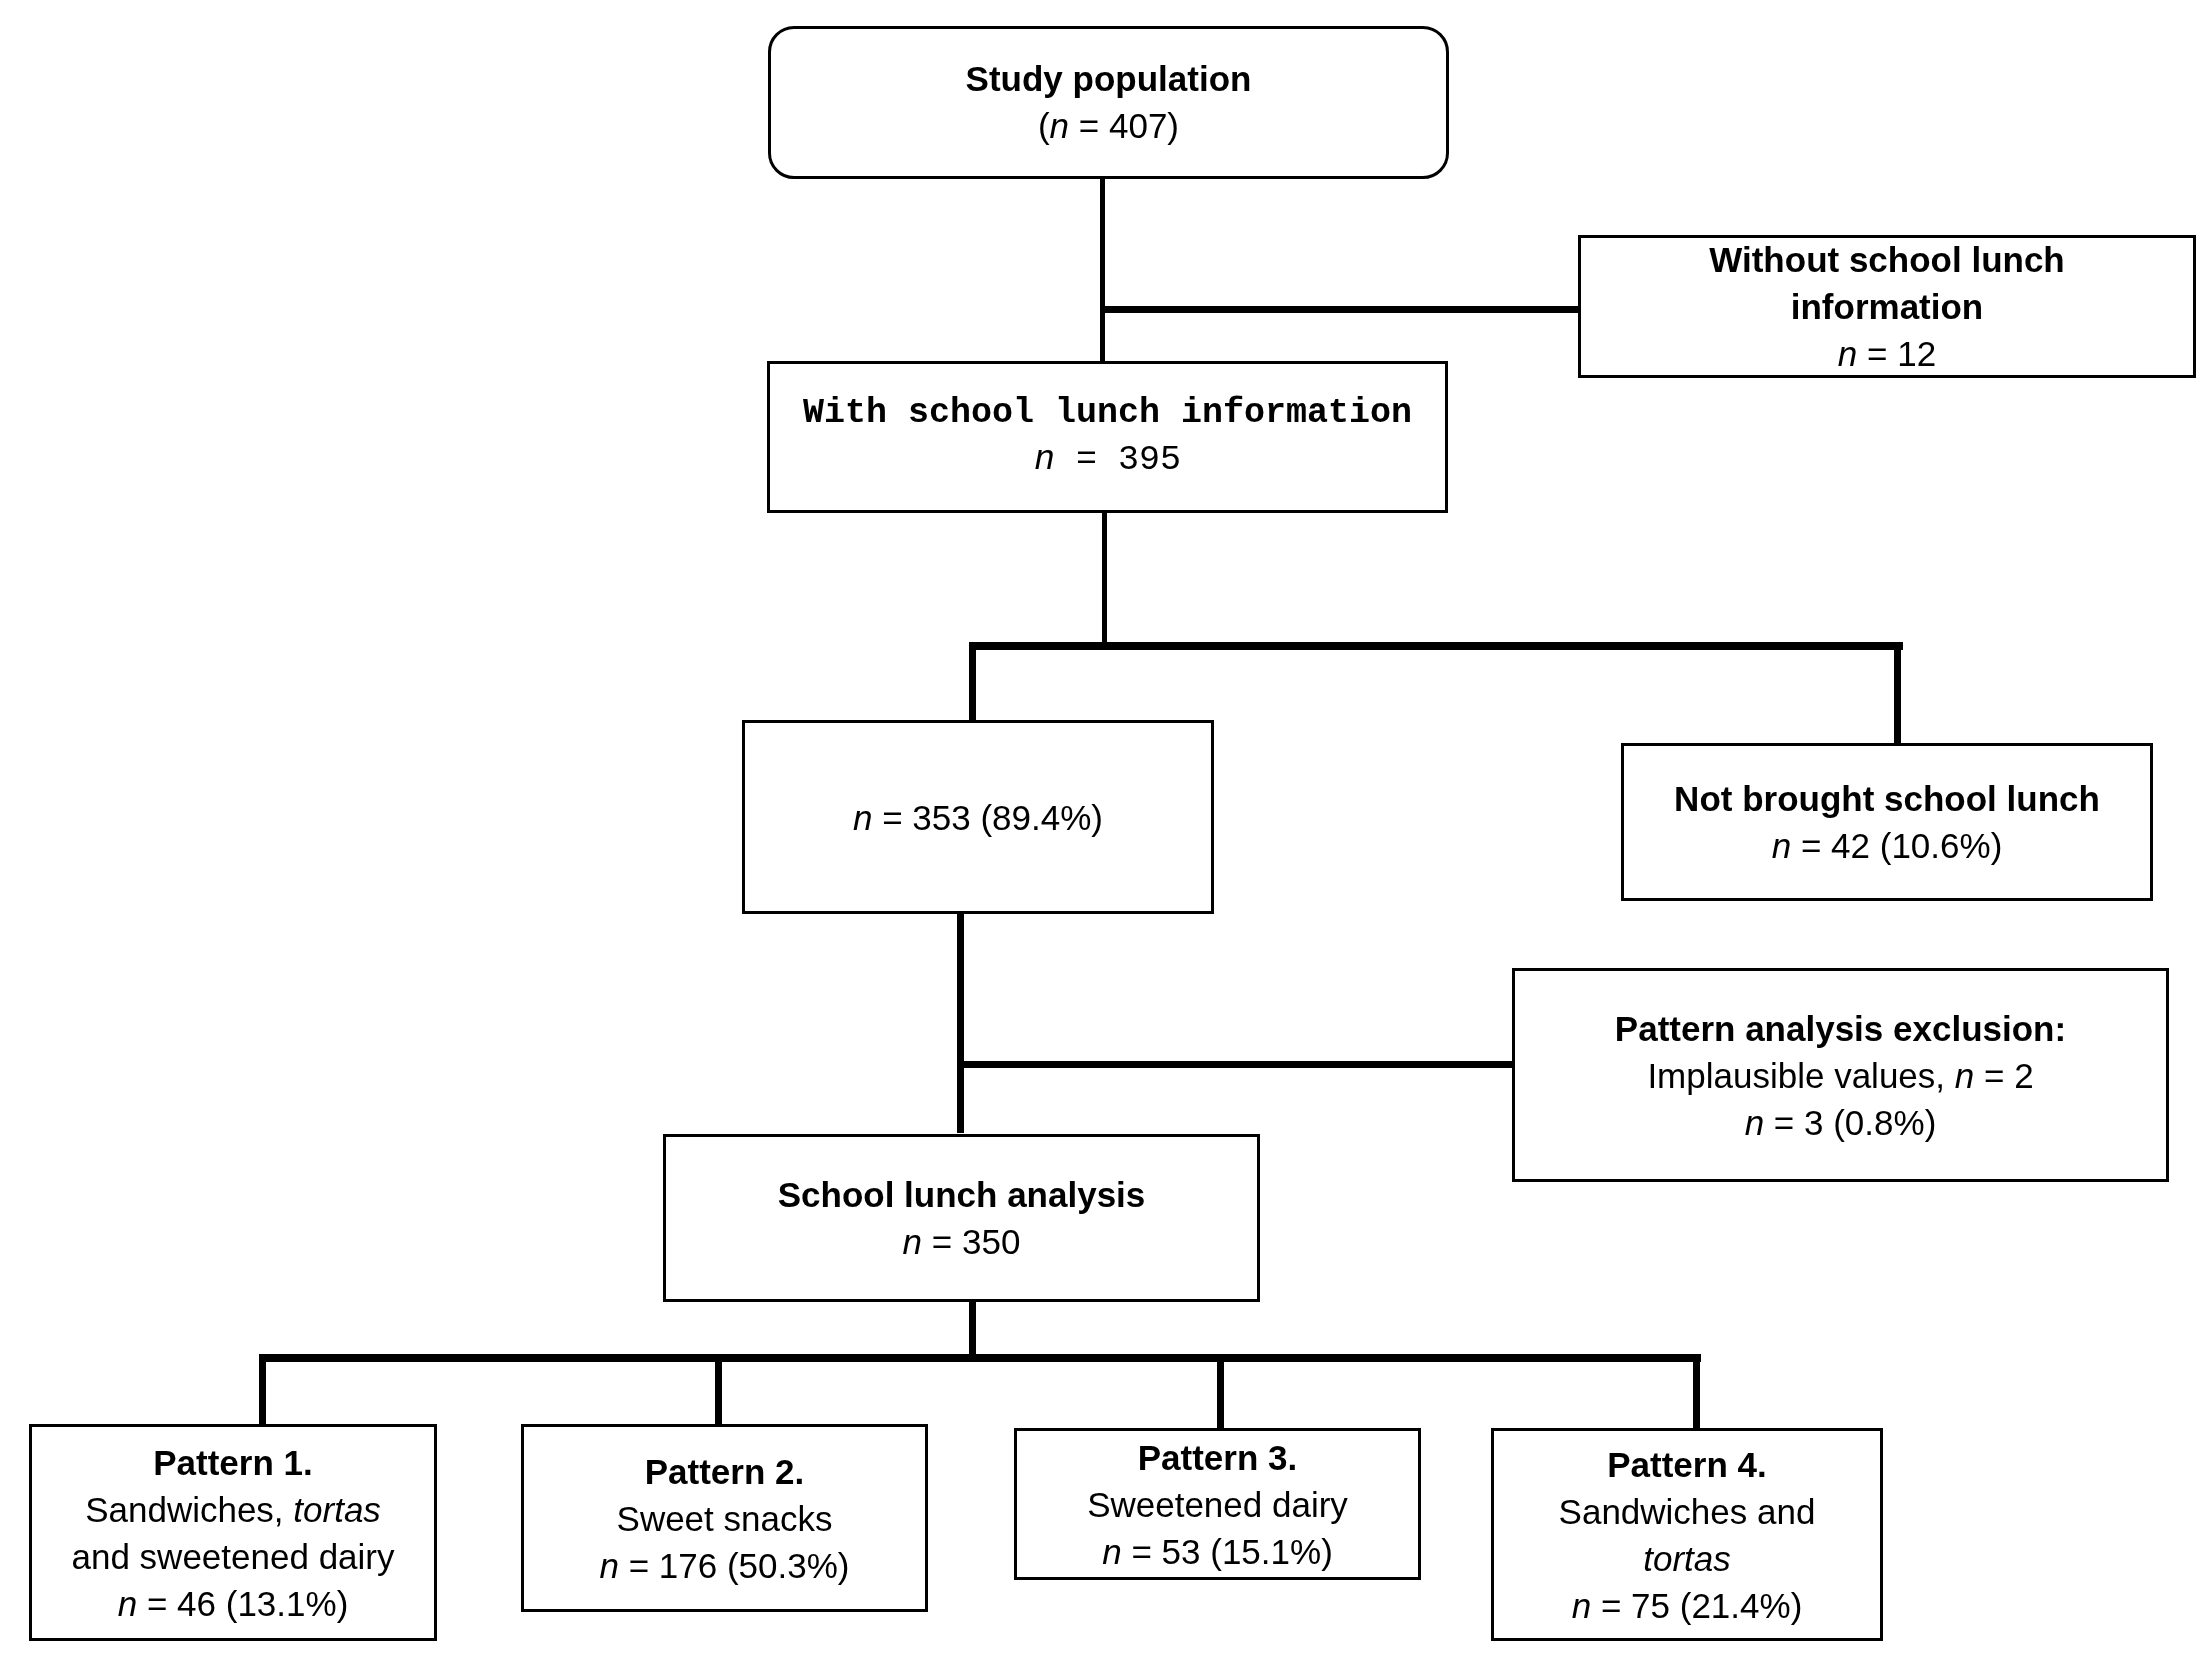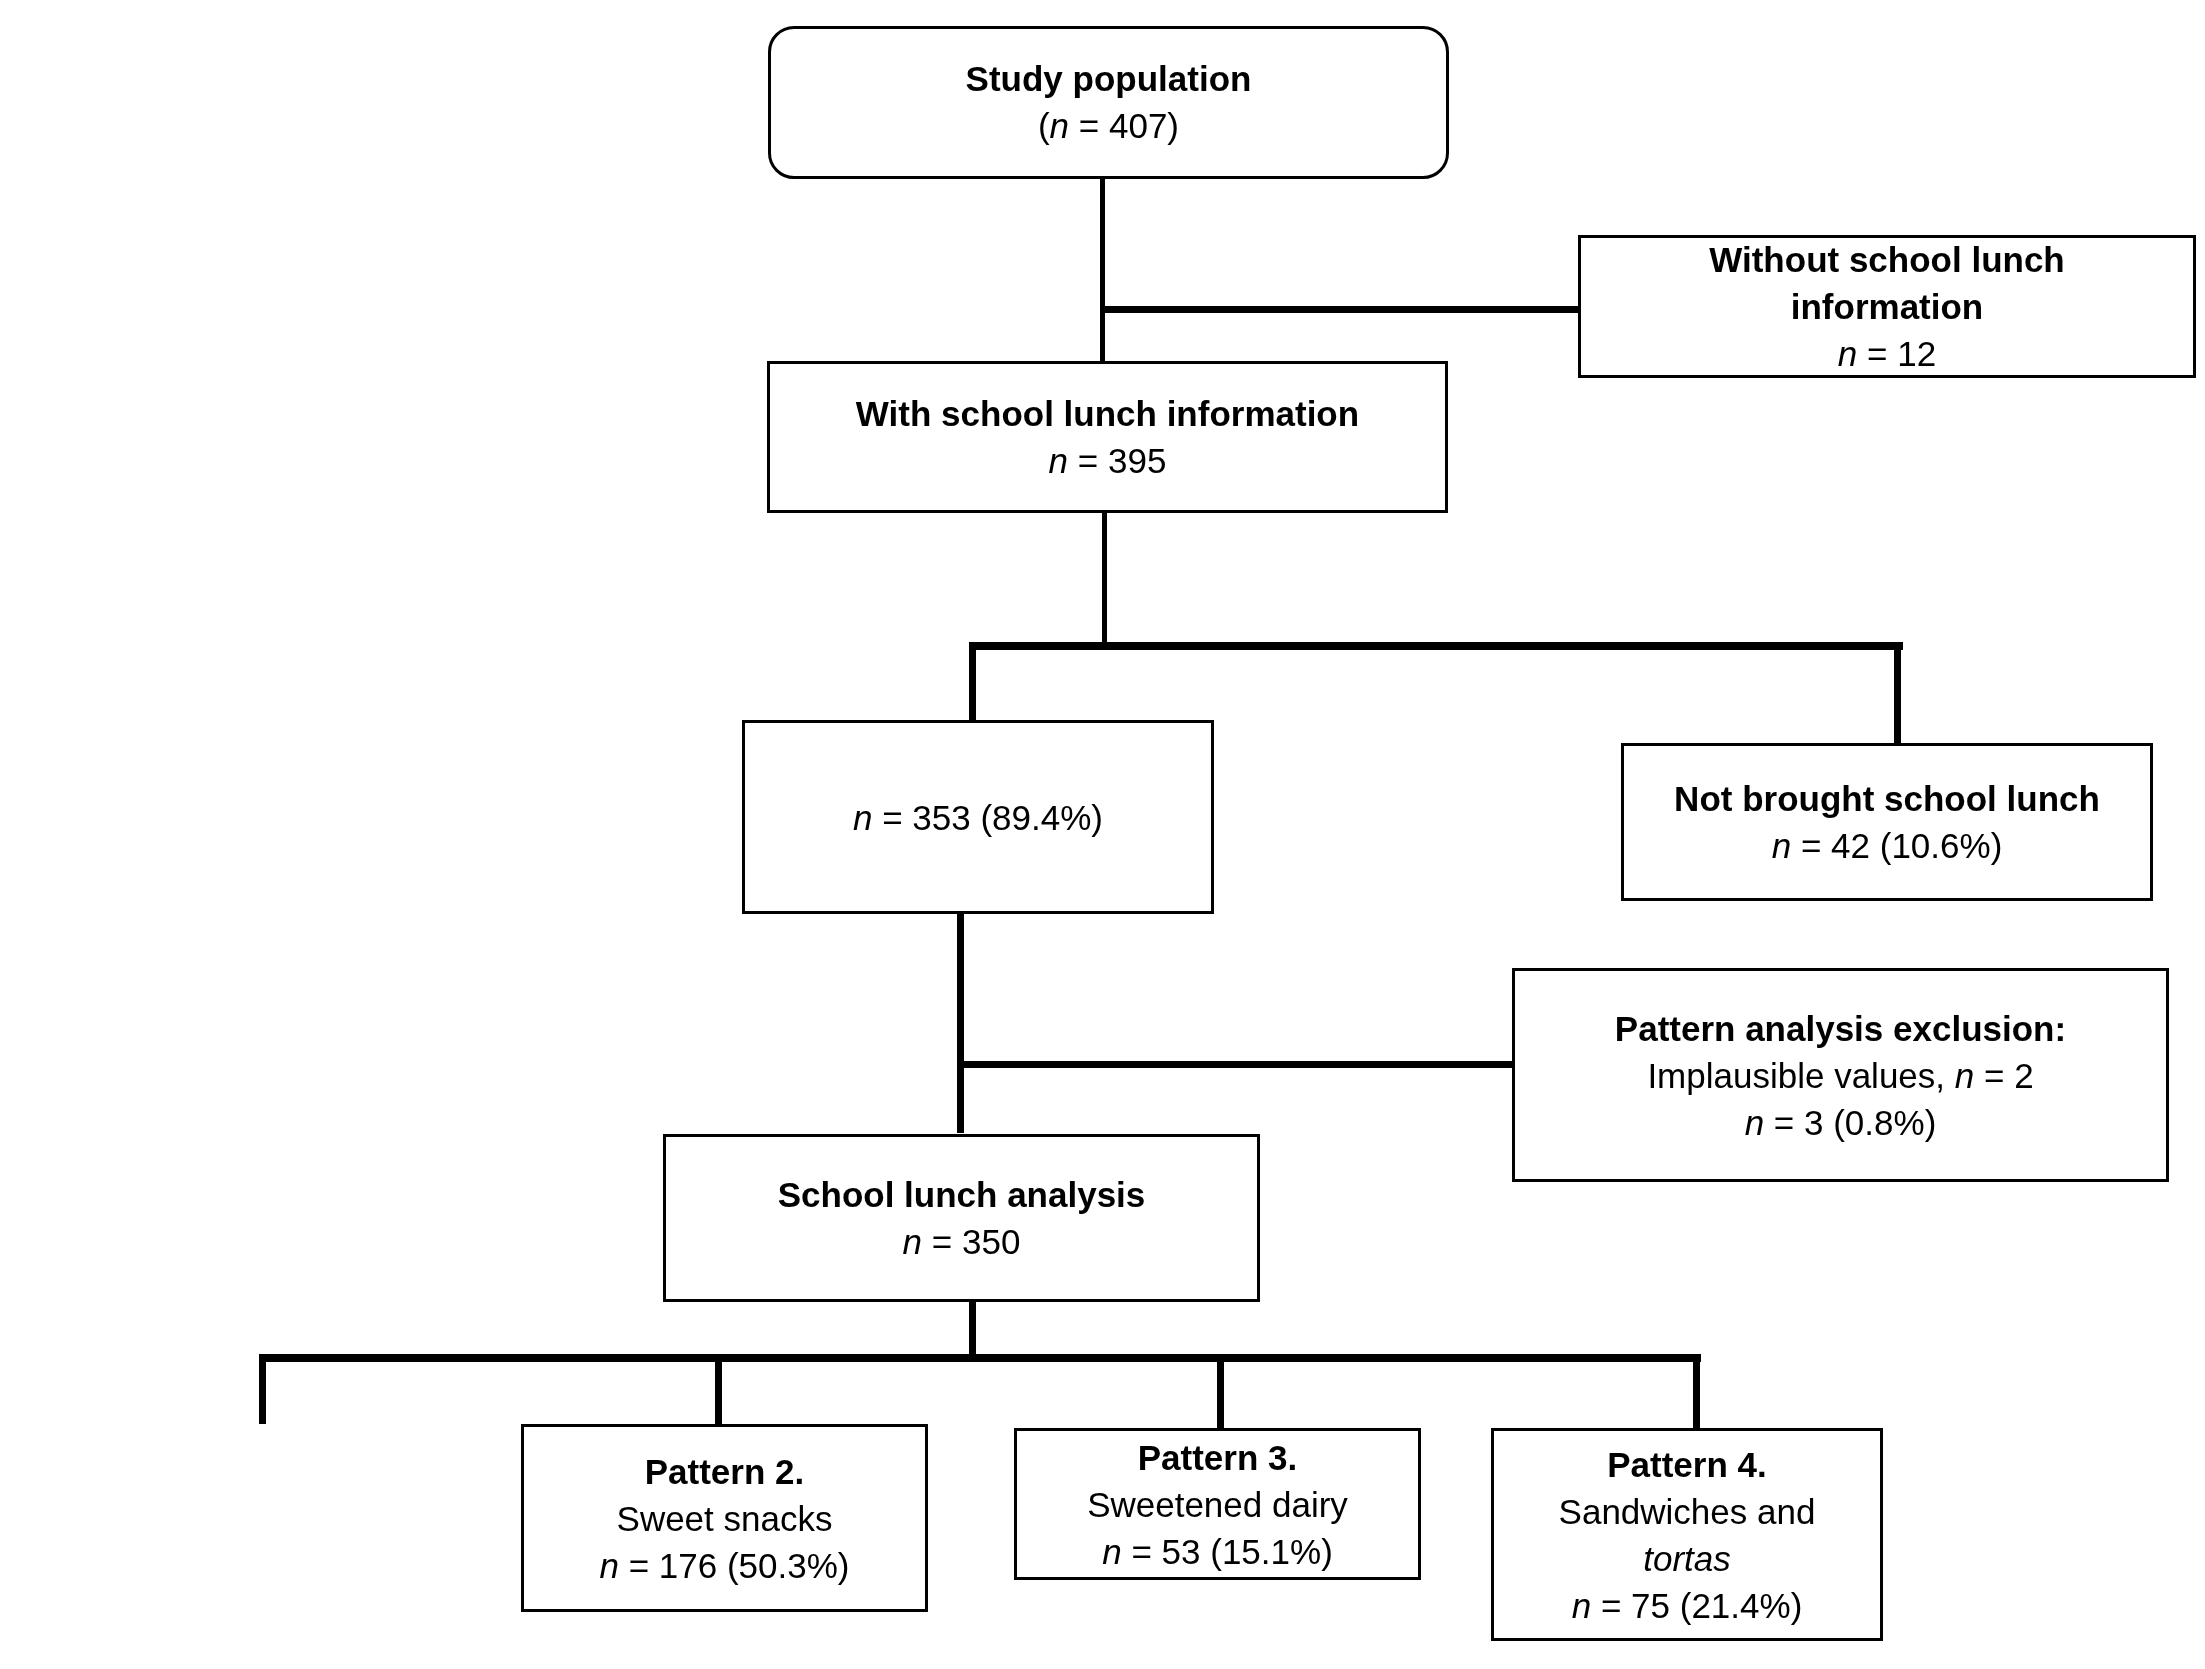--- a/index.html
+++ b/index.html
@@ -64,21 +64,21 @@
       <div class="line"><span class="b">Study population</span></div>
       <div class="line"><span>(</span><span class="i">n</span><span> = 407)</span></div>
     </div>
 
   <div class="box" style="left:1578px; top:235px; width:618px; height:143px;">
       <div class="line"><span class="b">Without school lunch</span></div>
       <div class="line"><span class="b">information</span></div>
       <div class="line"><span class="i">n</span><span> = 12</span></div>
     </div>
 
-  <div class="box" style="left:767px; top:361px; width:681px; height:152px;">
+  <div class="box" style="left:767px; top:361px; width:681px; height:152px;font-family:Liberation Mono, monospace;">
       <div class="line"><span class="b">With school lunch information</span></div>
       <div class="line"><span class="i">n</span><span> = 395</span></div>
     </div>
 
   <div class="box" style="left:742px; top:720px; width:472px; height:194px;">
       <div class="line"><span class="i">n</span><span> = 353 (89.4%)</span></div>
     </div>
 
   <div class="box" style="left:1621px; top:743px; width:532px; height:158px;">
       <div class="line"><span class="b">Not brought school lunch</span></div>
@@ -89,20 +89,26 @@
       <div class="line"><span class="b">Pattern analysis exclusion:</span></div>
       <div class="line"><span>Implausible values, </span><span class="i">n</span><span> = 2</span></div>
       <div class="line"><span class="i">n</span><span> = 3 (0.8%)</span></div>
     </div>
 
   <div class="box" style="left:663px; top:1134px; width:597px; height:168px;">
       <div class="line"><span class="b">School lunch analysis</span></div>
       <div class="line"><span class="i">n</span><span> = 350</span></div>
     </div>
 
+  <div class="box" style="left:29px; top:1424px; width:408px; height:217px;">
+      <div class="line"><span class="b">Pattern 1.</span></div>
+      <div class="line"><span>Sandwiches, </span><span class="i">tortas</span></div>
+      <div class="line"><span>and sweetened dairy</span></div>
+      <div class="line"><span class="i">n</span><span> = 46 (13.1%)</span></div>
+    </div>
 
   <div class="box" style="left:521px; top:1424px; width:407px; height:188px;">
       <div class="line"><span class="b">Pattern 2.</span></div>
       <div class="line"><span>Sweet snacks</span></div>
       <div class="line"><span class="i">n</span><span> = 176 (50.3%)</span></div>
     </div>
 
   <div class="box" style="left:1014px; top:1428px; width:407px; height:152px;">
       <div class="line"><span class="b">Pattern 3.</span></div>
       <div class="line"><span>Sweetened dairy</span></div>

